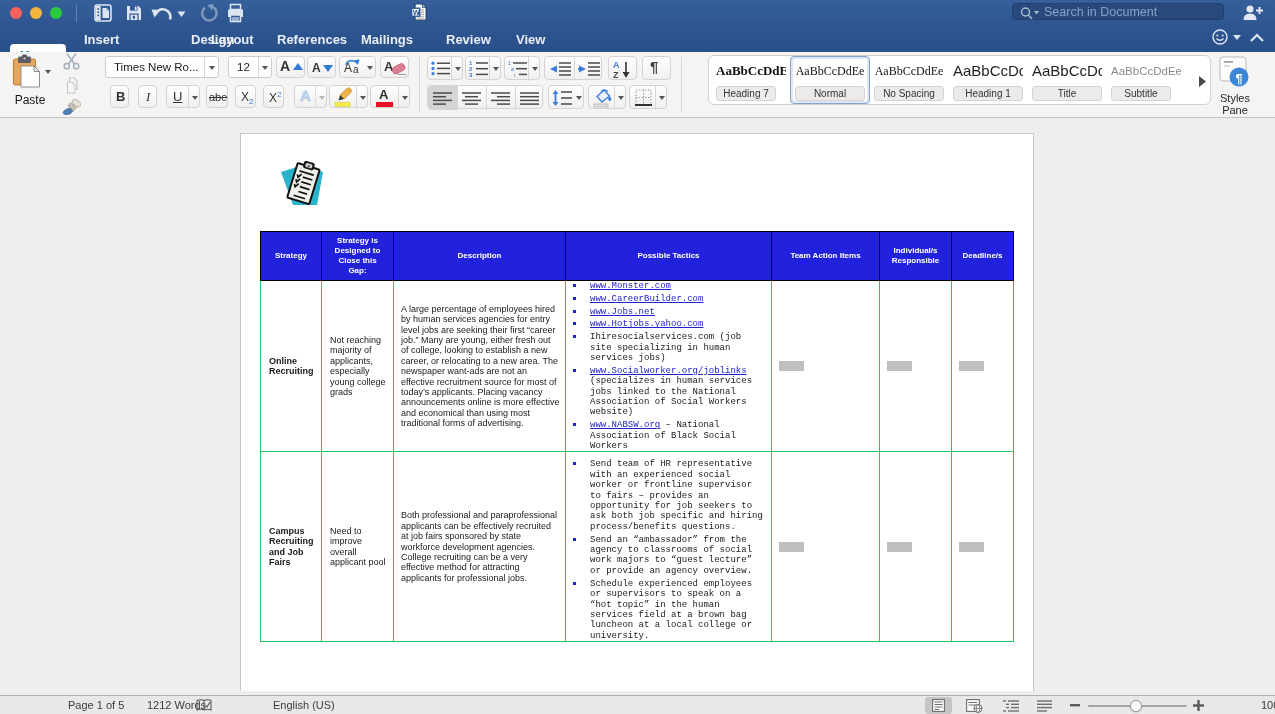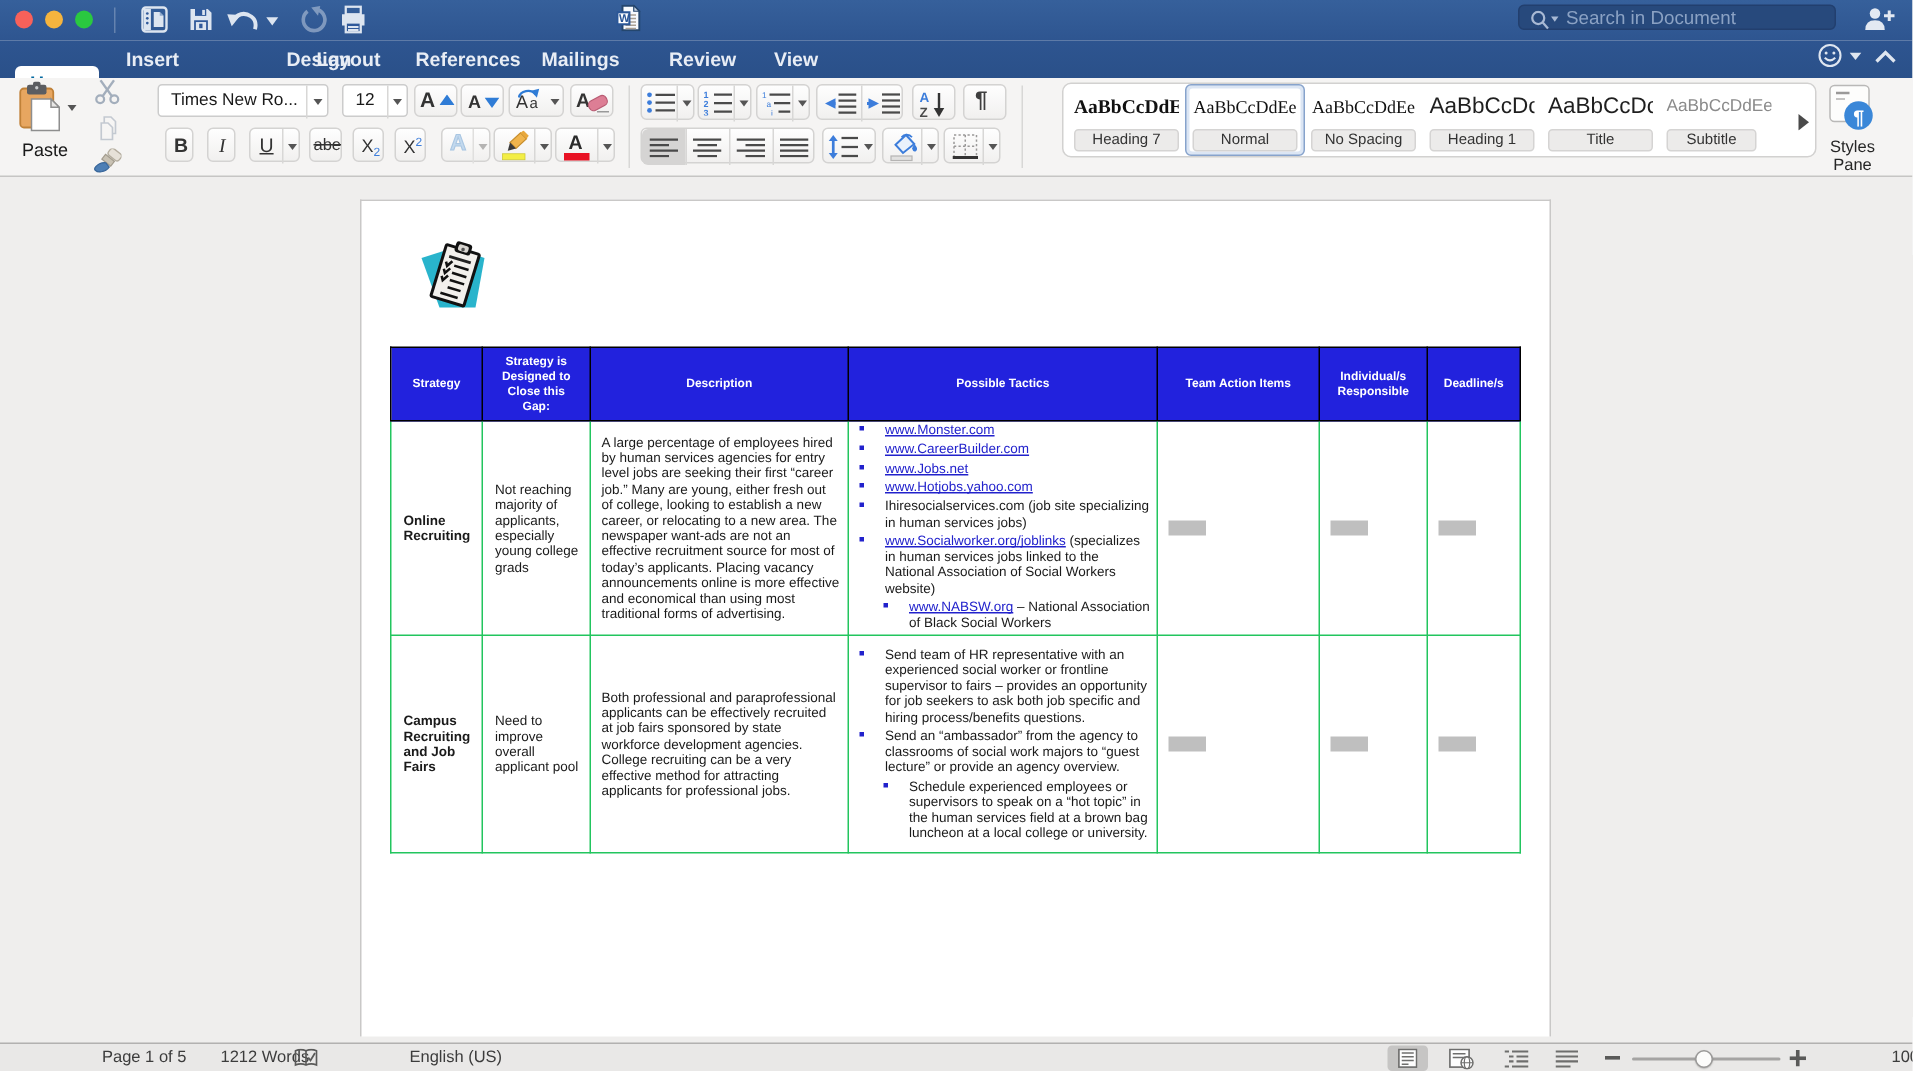--- a/index.html
+++ b/index.html
@@ -33,22 +33,22 @@
 #page { position:absolute; left:240px; top:15px; width:794px; height:558px; background:#fff; border:1px solid #c9c8c7; border-bottom:none; }
 
 #doctitle { position:absolute; left:0; top:57px; width:794px; text-align:center; padding-left:54px; font-size:12px; font-weight:bold; color:#111; }
 #dtable { position:absolute; left:19px; top:97px; border-collapse:collapse; table-layout:fixed; }
 #dtable { border:1px solid #000; }
 #dtable td { border:1px solid #22c55e; vertical-align:middle; font-size:9px; line-height:10.4px; color:#1a1a1a; }
 #dtable .hdr td { background:#2222dd; color:#fff; font-weight:bold; text-align:center; font-size:8px; line-height:9.8px; vertical-align:middle; border-color:#000; padding:0 6px; }
 .ff { display:block; width:25px; height:10px; background:#bfbfbf; margin-left:7px; }
 a.doclink { color:#2222cc; text-decoration:underline; }
 ul.tac { list-style:none; margin:0; padding:0 3px 0 24px; }
-ul.tac li { position:relative; line-height:10.4px; margin-bottom:2.4px; font-size:9px; }
-ul.tac li:last-child { margin-bottom:0;margin-left:16px; }
+ul.tac li { position:relative; line-height:10.4px; margin-bottom:2.4px; font-size:9px;font-family:Liberation Mono, monospace; }
+ul.tac li:last-child { margin-bottom:0; }
 ul.tac li:before { content:""; position:absolute; left:-17px; top:3px; width:3px; height:3px; background:#2222cc; }
 
 #statusbar { position:absolute; left:0; top:695px; width:1275px; height:19px; background:#e9e8e7; border-top:1px solid #b2b1b0; font-size:11px; color:#3c3c3c; }
 #statusbar .st { position:absolute; top:3px;padding-left:40px; }
 </style>
 </head>
 <body>
 <div id="app">
   <div id="titlebar">
     <div class="tl" id="tl-r"></div>
@@ -410,21 +410,21 @@
         <line x1="0" y1="16" x2="17" y2="16" stroke="#333" stroke-width="2"></line>
       </svg>
       <span style="position:absolute;left:25px;top:0;width:1px;height:24px;background:#d8d7d6;"></span>
       <span class="darr" style="position:absolute;left:29px;top:10px;"></span>
     </div>
     <div class="vsep" style="left:681px;top:5px;height:55px;"></div>
     <div class="vsep" style="left:419px;top:5px;height:55px;"></div>
 
     <div id="stylegallery" style="position:absolute;left:708px;top:3px;width:503px;height:50px;background:#fff;border:1px solid #d2d1d0;border-radius:6px;"></div>
     <div style="position:absolute;left:716px;top:6px;width:70px;height:26px;text-align:center;overflow:hidden;white-space:nowrap;"><span style="line-height:26px;font-family:'Liberation Serif',serif;font-weight:bold;font-size:13px;color:#111;">AaBbCcDdE</span></div>
-    <div style="position:absolute;left:716px;top:34px;width:70px;height:15px;background:#ecebea;border:1px solid #d5d4d3;border-radius:3px;text-align:center;font-size:10px;color:#333;line-height:14px;">Heading 7</div>
+    <div style="position:absolute;left:716px;top:34px;width:60px;height:15px;background:#ecebea;border:1px solid #d5d4d3;border-radius:3px;text-align:center;font-size:10px;color:#333;line-height:14px;">Heading 7</div>
     <div style="position:absolute;left:790px;top:4px;width:80px;height:48px;background:#dce6f4;border:1.5px solid #87a3cc;border-radius:4px;"></div>
     <div style="position:absolute;left:793px;top:7px;width:74px;height:42px;background:#fff;border-radius:2px;"></div>
     <div style="position:absolute;left:795px;top:6px;width:70px;height:26px;text-align:center;overflow:hidden;white-space:nowrap;"><span style="line-height:26px;font-family:'Liberation Serif',serif;font-size:12px;color:#111;">AaBbCcDdEe</span></div>
     <div style="position:absolute;left:795px;top:34px;width:70px;height:15px;background:#ecebea;border:1px solid #d5d4d3;border-radius:3px;text-align:center;font-size:10px;color:#333;line-height:14px;">Normal</div>
     <div style="position:absolute;left:874px;top:6px;width:70px;height:26px;text-align:center;overflow:hidden;white-space:nowrap;"><span style="line-height:26px;font-family:'Liberation Serif',serif;font-size:12px;color:#111;">AaBbCcDdEe</span></div>
     <div style="position:absolute;left:874px;top:34px;width:70px;height:15px;background:#ecebea;border:1px solid #d5d4d3;border-radius:3px;text-align:center;font-size:10px;color:#333;line-height:14px;">No Spacing</div>
     <div style="position:absolute;left:953px;top:6px;width:70px;height:26px;text-align:center;overflow:hidden;white-space:nowrap;"><span style="line-height:26px;font-family:'Liberation Sans',sans-serif;font-size:15px;color:#1f1f1f;">AaBbCcDc</span></div>
     <div style="position:absolute;left:953px;top:34px;width:70px;height:15px;background:#ecebea;border:1px solid #d5d4d3;border-radius:3px;text-align:center;font-size:10px;color:#333;line-height:14px;">Heading 1</div>
     <div style="position:absolute;left:1032px;top:6px;width:70px;height:26px;text-align:center;overflow:hidden;white-space:nowrap;"><span style="line-height:26px;font-family:'Liberation Sans',sans-serif;font-size:15px;color:#1f1f1f;">AaBbCcDc</span></div>
     <div style="position:absolute;left:1032px;top:34px;width:70px;height:15px;background:#ecebea;border:1px solid #d5d4d3;border-radius:3px;text-align:center;font-size:10px;color:#333;line-height:14px;">Title</div>

